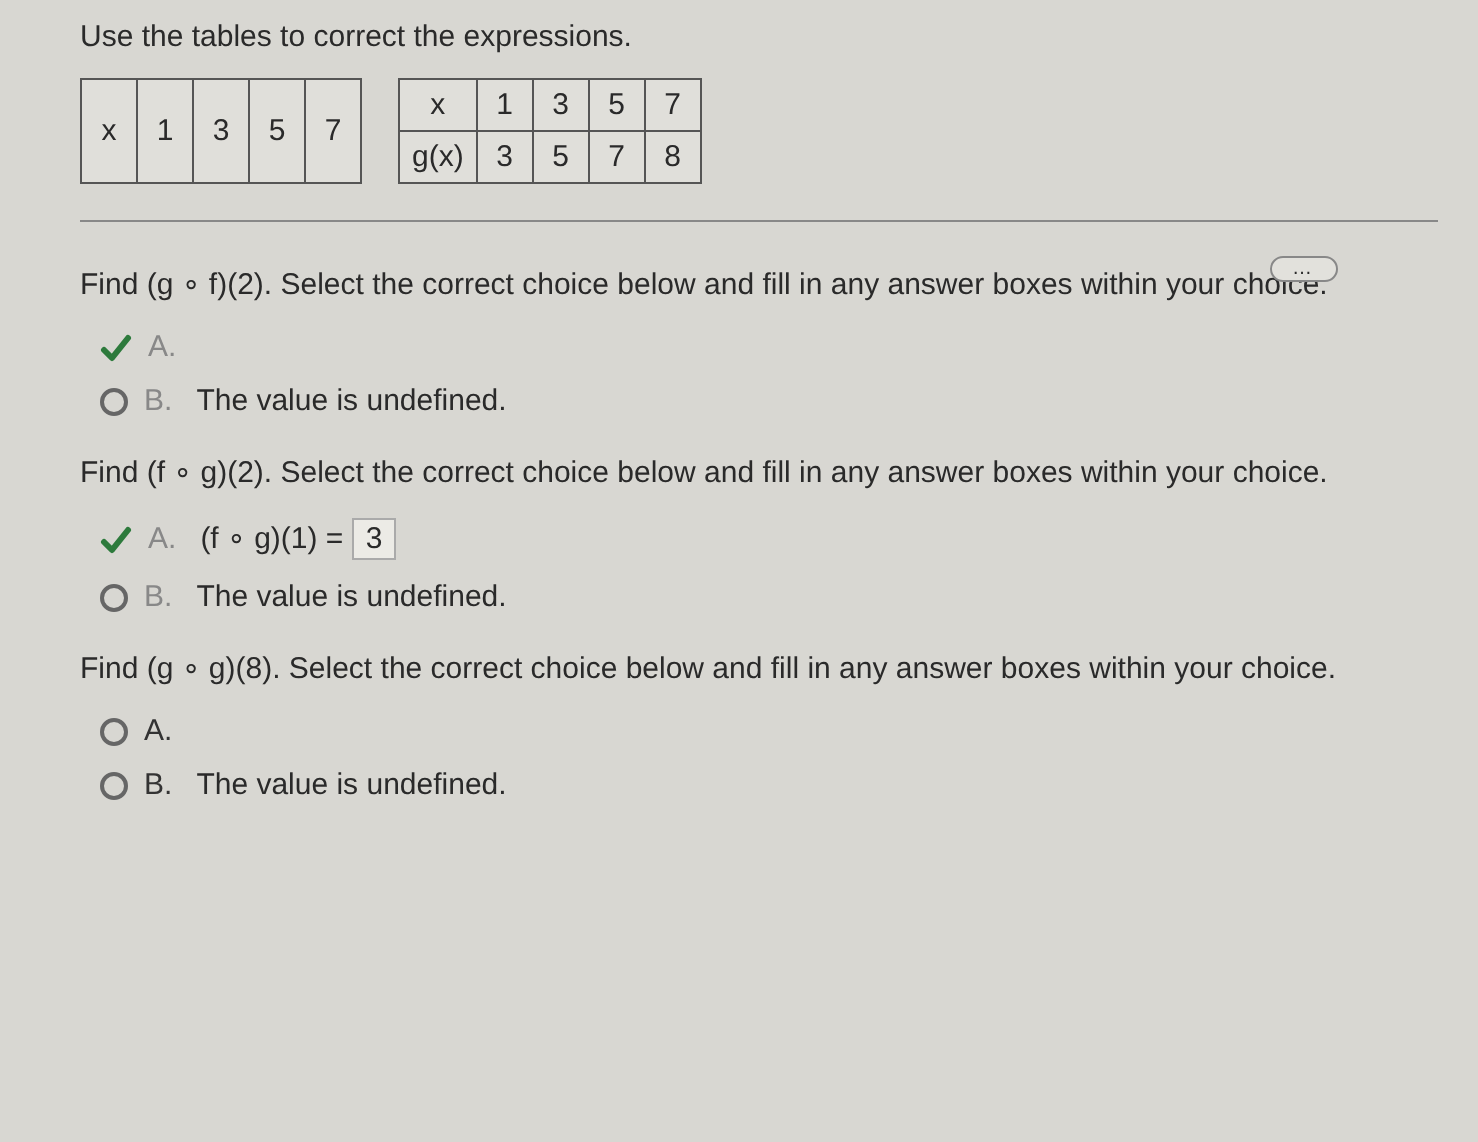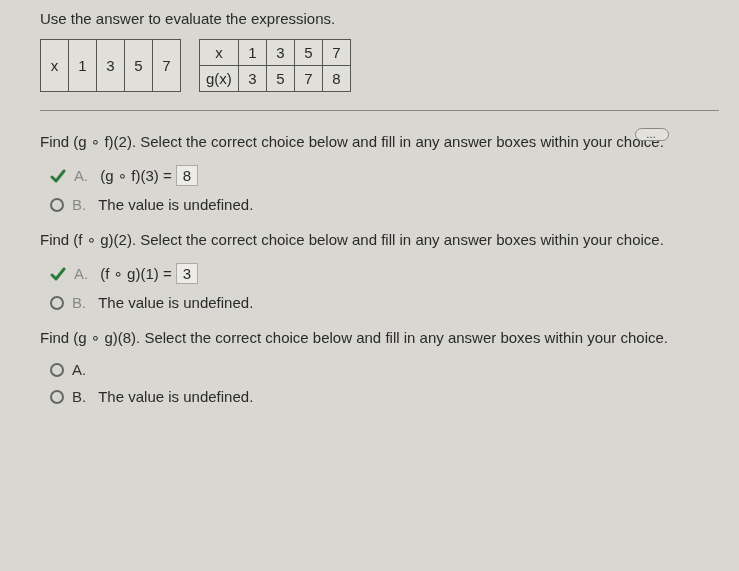--- a/index.html
+++ b/index.html
@@ -75,21 +75,21 @@
 }
 .answer-box.empty {
   background: #d0cfca;
   min-width: 24px;
   min-height: 18px;
 }
 </style>
 </head>
 <body>
 
-<div class="instruction">Use the answer to evaluate the expressions.</div>
+<div class="instruction">Use the tables to correct the expressions.</div>
 
 <div class="tables-row">
   <table class="func-table">
     <tbody>
         <tr>
       <td>x</td>
       <td>1</td>
       <td>3</td>
       <td>5</td>
       <td>7</td>
@@ -122,23 +122,20 @@
 
 <div class="question">Find (g ∘ f)(2). Select the correct choice below and fill in any answer boxes within your choice.</div>
 
 <div class="choice-row">
   <span class="check-icon">
     <svg viewBox="0 0 16 16">
         <path d="M2 9 L6 13 L14 3" stroke="#2d7a3c" stroke-width="3" fill="none" stroke-linecap="round" stroke-linejoin="round"></path>
       </svg>
   </span>
   <span class="choice-letter">A.</span>
-  <span>
-    <span>(g ∘ f)(3) = </span><span class="answer-box">8</span>
-  </span>
 </div>
 
 <div class="choice-row">
   <span class="radio"></span>
   <span class="choice-letter">B.</span>
   <span>The value is undefined.</span>
 </div>
 
 <div class="question">Find (f ∘ g)(2). Select the correct choice below and fill in any answer boxes within your choice.</div>
 

